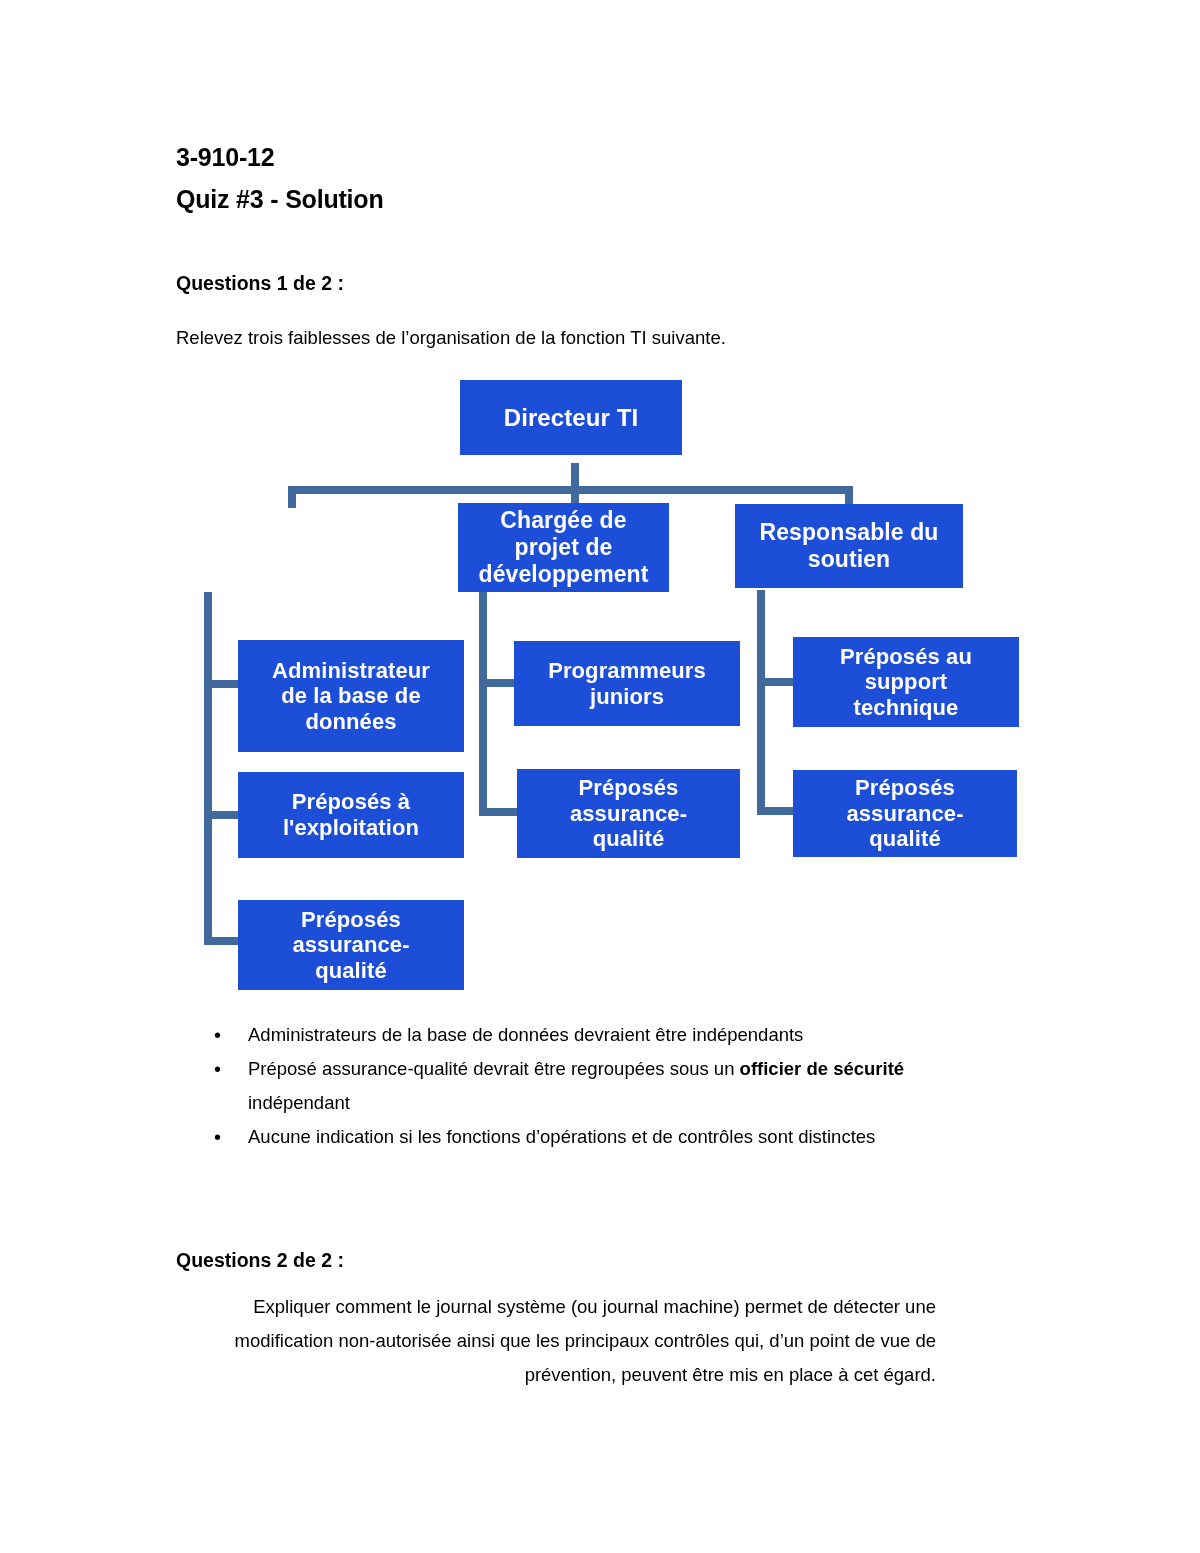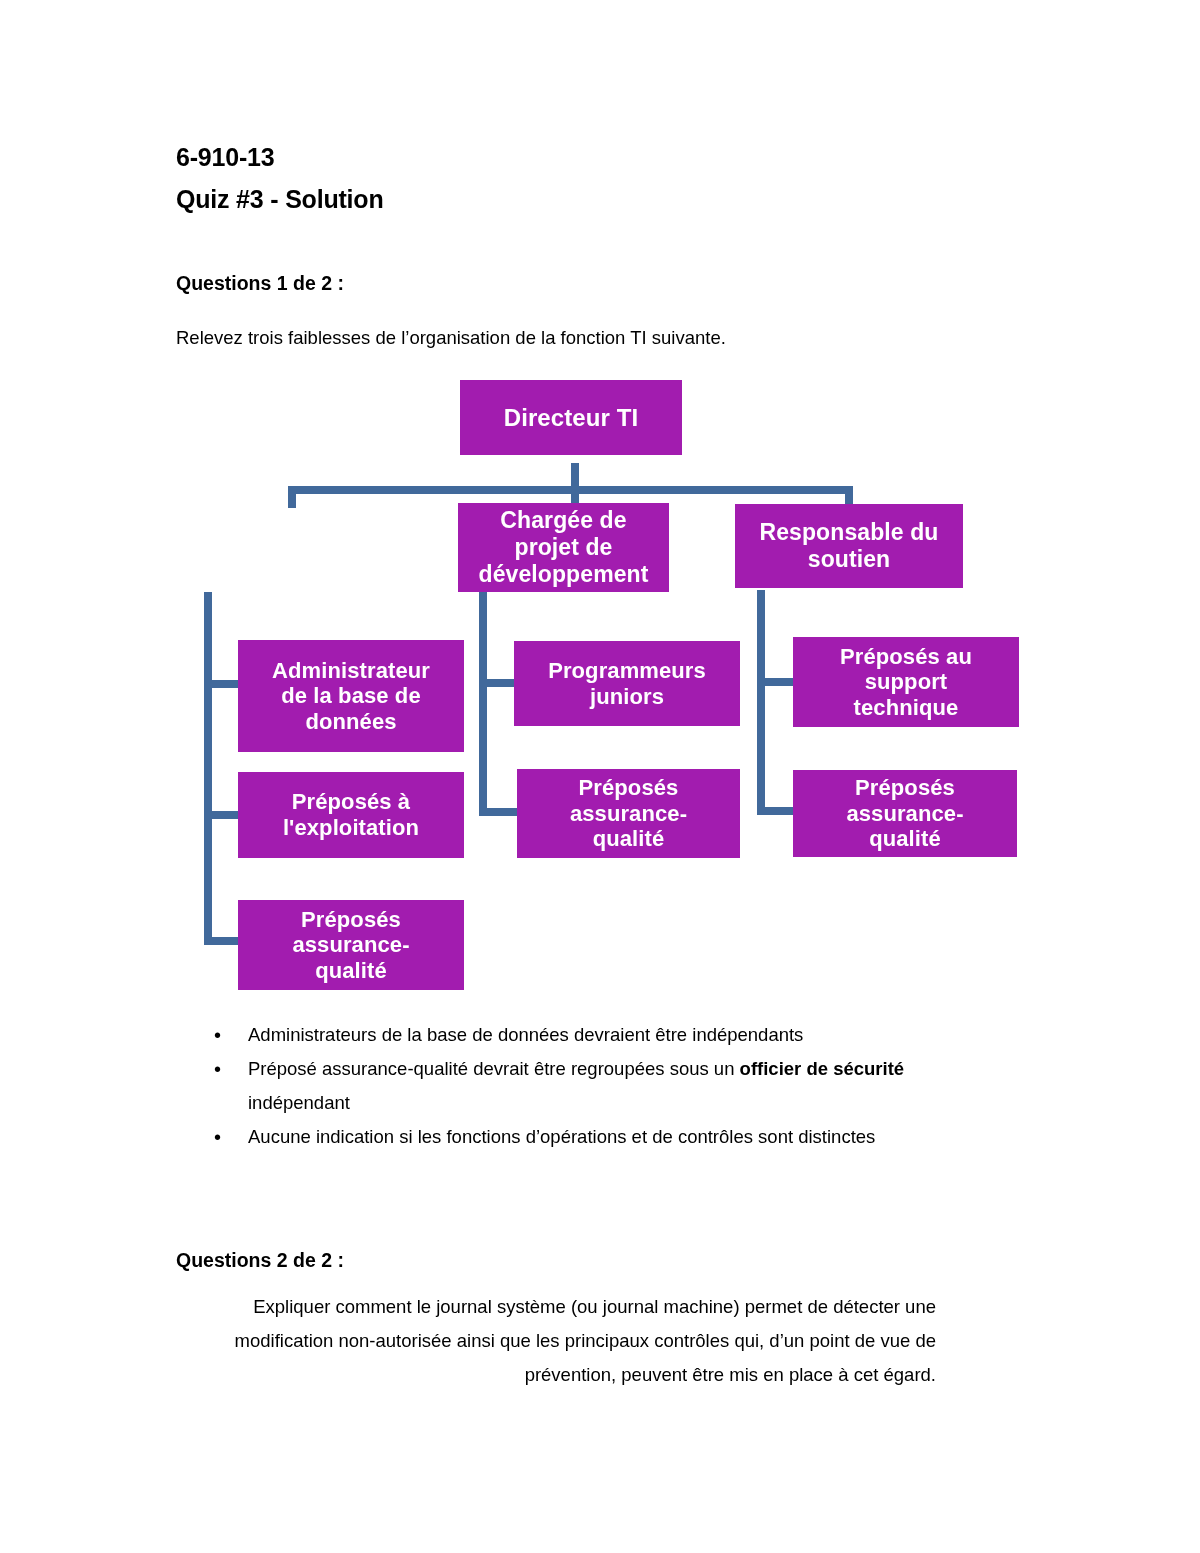--- a/index.html
+++ b/index.html
@@ -83,21 +83,21 @@
     position: absolute;
     left: 0;
     top: 0;
     width: 1200px;
     height: 1010px;
     pointer-events: none;
   }
   .node {
     position: absolute;
     box-sizing: border-box;
-    background: #a21caf;
+    background: #1d4ed8;
     color: #ffffff;
     font-weight: bold;
     display: flex;
     align-items: center;
     justify-content: center;
     text-align: center;
     line-height: 1.16;
     padding: 2px 20px;
     letter-spacing: 0.1px;
     pointer-events: auto;
@@ -106,21 +106,21 @@
     position: absolute;
     background: #41699B;
     pointer-events: none;
   }
 </style>
 </head>
 <body>
 
 <div id="page">
 
-  <div class="doc-title" id="title-line1">6-910-13</div>
+  <div class="doc-title" id="title-line1">3-910-12</div>
   <div class="doc-title" id="title-line2">Quiz #3 - Solution</div>
 
   <div class="section-head" id="q1-head">Questions 1 de 2 :</div>
   <div class="body-text" id="q1-prompt">Relevez trois faiblesses de  l’organisation de la fonction TI suivante.</div>
 
   <div id="orgchart">
 
     <div class="conn" style="left:571px; top:463px; width:8px; height:31px;"></div>
     <div class="conn" style="left:288px; top:486px; width:565px; height:8px;"></div>
     <div class="conn" style="left:288px; top:486px; width:8px; height:22px;"></div>

